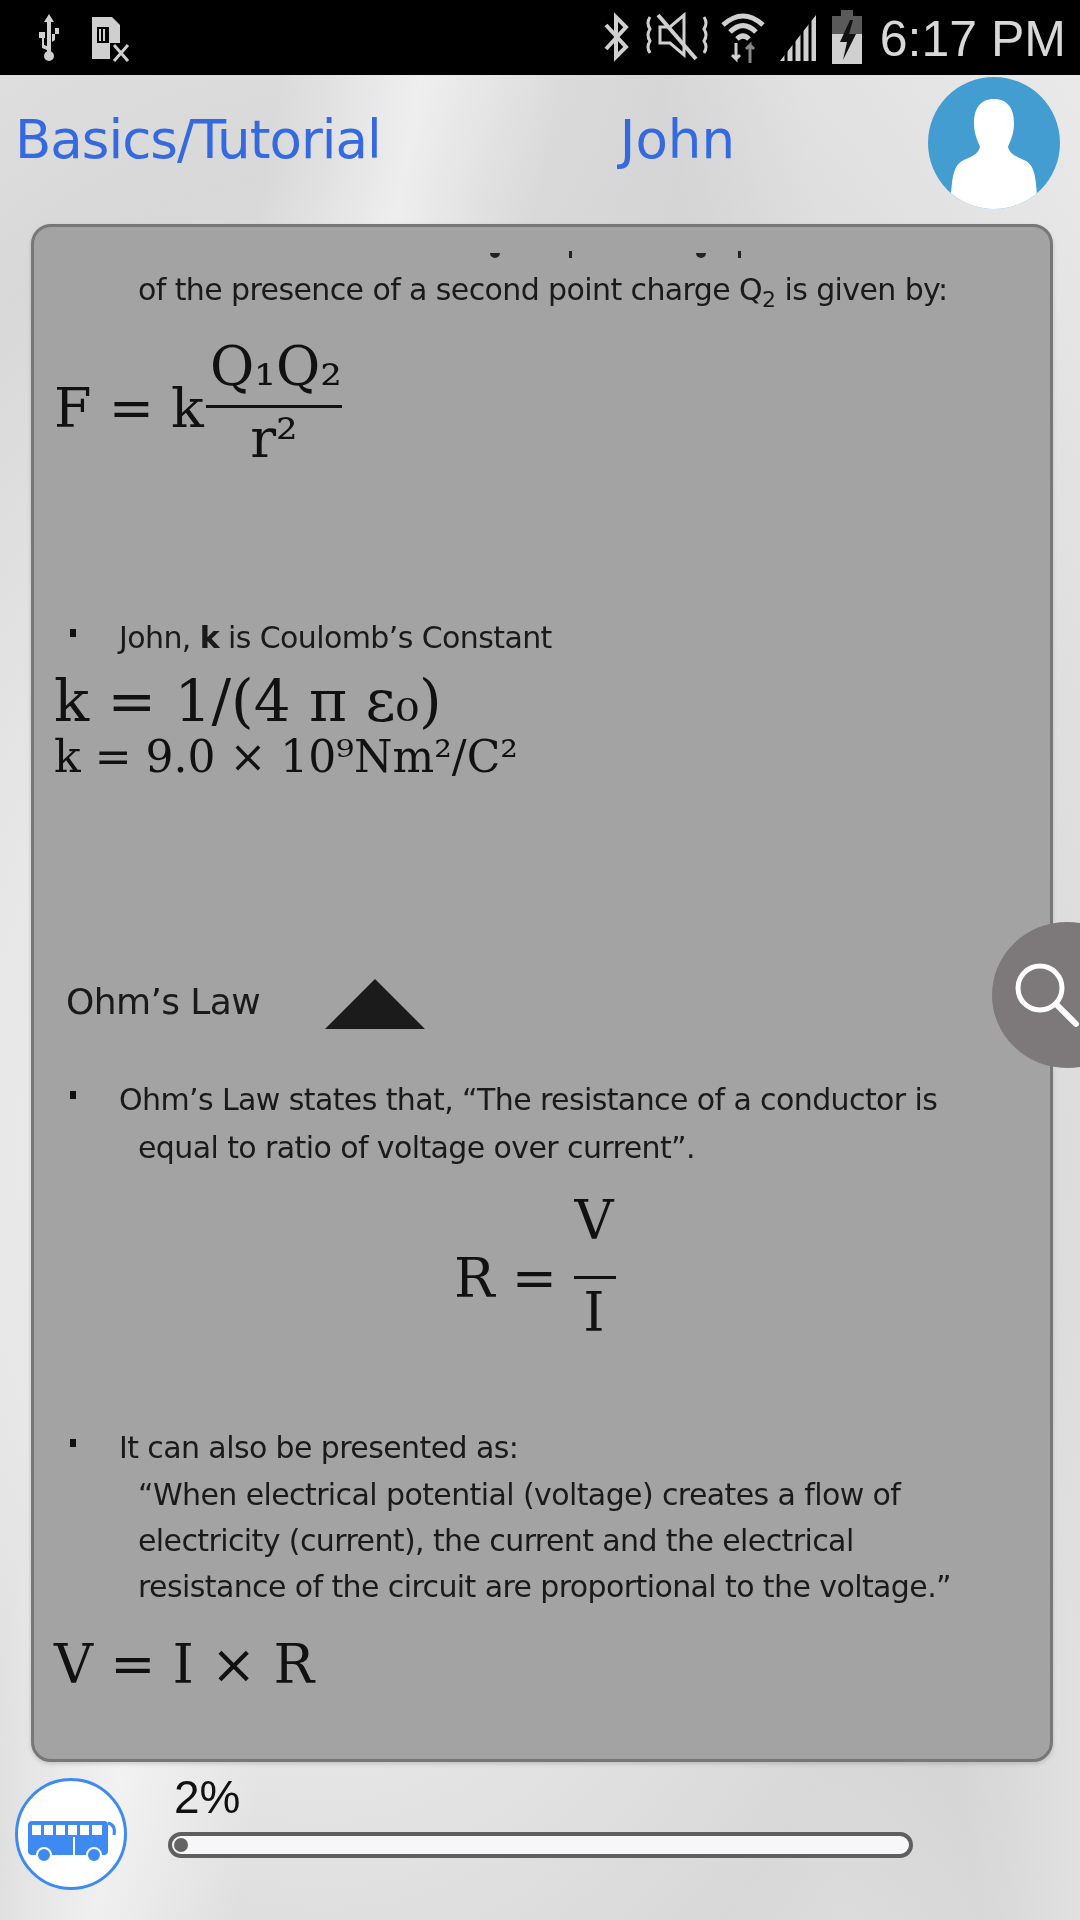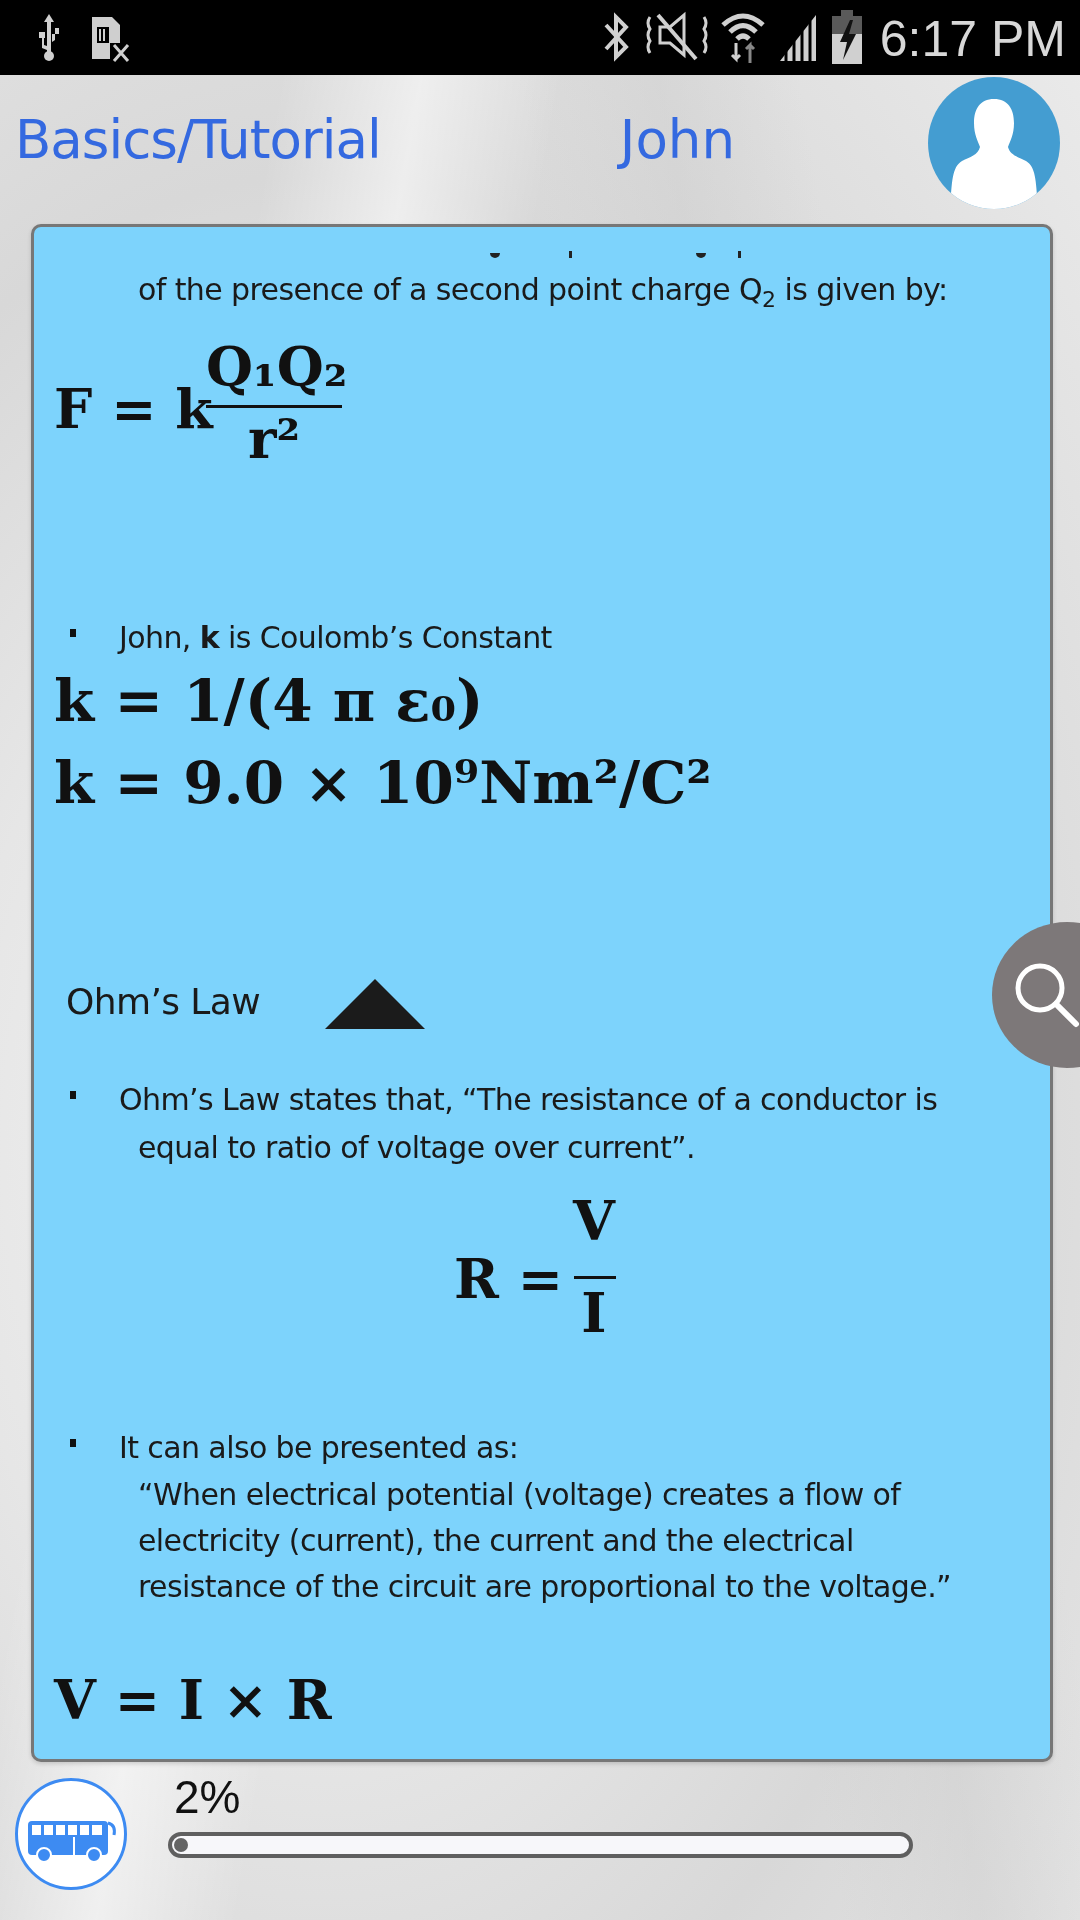--- a/index.html
+++ b/index.html
@@ -36,26 +36,26 @@
     font-family: "DejaVu Sans", sans-serif;
   }
   .avatar {
     position: absolute; left: 928px; top: 77px; width: 132px; height: 132px; border-radius: 50%;
     background: #449dd1; overflow: hidden;
   }
 
   
   .card {
     position: absolute; left: 31px; top: 224px; width: 1016px; height: 1532px;
-    background: #7dd3fc; border: 3px solid #777777; border-radius: 10px; overflow: hidden;
+    background: #a3a3a3; border: 3px solid #777777; border-radius: 20px; overflow: hidden;
     box-shadow: 0 2px 4px rgba(0,0,0,0.15);
   }
   .txt { position: absolute; font-family: "DejaVu Sans", sans-serif; color: #1a1a1a; font-size: 30px; white-space: nowrap; letter-spacing: -0.6px; }
   .bullet { position: absolute; width: 6px; height: 8px; background: #111; }
-  .math { position: absolute; font-family: "DejaVu Serif", serif; font-weight: bold; color: #111; white-space: nowrap; }
+  .math { position: absolute; font-family: "DejaVu Serif", serif; font-weight: normal; color: #111; white-space: nowrap; }
   .frac { position: absolute; text-align: center; }
   .frac-line { position: absolute; height: 3px; background: #111; }
   .cutoff { position: absolute; height: 6px; background: #222; }
 
   .collapse-arrow {
     position: absolute; left: 291px; top: 752px; width: 0; height: 0;
     border-left: 50px solid transparent; border-right: 50px solid transparent; border-bottom: 50px solid #1b1b1b;
   }
 
   
@@ -169,21 +169,21 @@
     <div class="frac-line" style="left:152px;top:68px;width:136px;"></div>
     <span class="frac" style="left:152px;top:70px;width:136px;font-size:54px;">r²</span>
   </div>
 
   <div class="bullet" style="left:36px;top:402px;"></div>
   <div class="txt" style="left:85px;top:393px;">
     <span>John, </span><span style="font-weight:bold;">k</span><span> is Coulomb’s Constant</span>
   </div>
 
   <div class="math" style="left:20px;top:440px;font-size:58px;">k = 1/(4 π ε₀)</div>
-  <div class="math" style="left:20px;top:522px;font-size:58px;">k = 9.0 × 10⁹Nm²/C²</div>
+  <div class="math" style="left:20px;top:504px;font-size:44px;">k = 9.0 × 10⁹Nm²/C²</div>
 
   <div class="txt" style="left:32px;top:754px;font-size:36px;">Ohm’s Law</div>
   <div class="collapse-arrow"></div>
 
   <div class="bullet" style="left:36px;top:864px;"></div>
   <div class="txt" style="left:85px;top:855px;">Ohm’s Law states that, “The resistance of a conductor is</div>
   <div class="txt" style="left:104px;top:903px;">equal to ratio of voltage over current”.</div>
 
   <div class="math" style="left:420px;top:970px;width:200px;height:150px;">
     <span style="position:absolute;left:0;top:50px;font-size:54px;">R =</span>
@@ -191,21 +191,21 @@
     <div class="frac-line" style="left:120px;top:79px;width:42px;"></div>
     <span class="frac" style="left:118px;top:84px;width:44px;font-size:54px;">I</span>
   </div>
 
   <div class="bullet" style="left:36px;top:1212px;"></div>
   <div class="txt" style="left:85px;top:1203px;">It can also be presented as:</div>
   <div class="txt" style="left:104px;top:1250px;">“When electrical potential (voltage) creates a flow of</div>
   <div class="txt" style="left:104px;top:1342px;">resistance of the circuit are proportional to the voltage.”</div>
   <div class="txt" style="left:104px;top:1296px;">electricity (current), the current and the electrical</div>
 
-  <div class="math" style="left:20px;top:1406px;font-size:54px;margin-top:35px;">V = I × R</div>
+  <div class="math" style="left:20px;top:1406px;font-size:54px;">V = I × R</div>
 </div>
 
 <div class="search-fab">
   <svg width="88" height="88" viewBox="0 0 88 88" style="position:absolute;left:10px;top:30px;">
     <circle cx="38" cy="36" r="22" stroke="#fff" stroke-width="5" fill="none"></circle>
     <path d="M54 52 L74 72" stroke="#fff" stroke-width="6" stroke-linecap="round"></path>
   </svg>
 </div>
 
 <div class="bus-btn">

